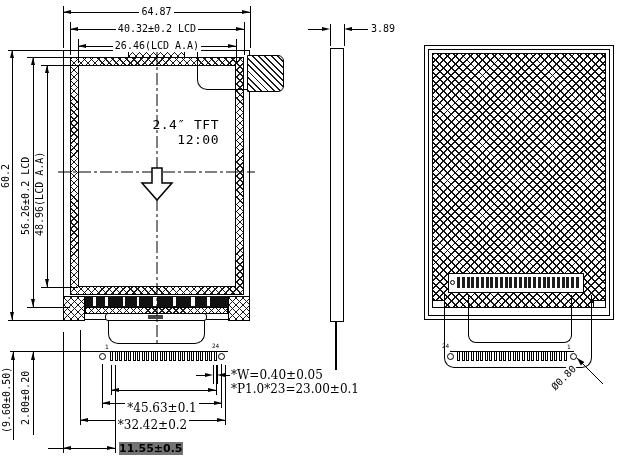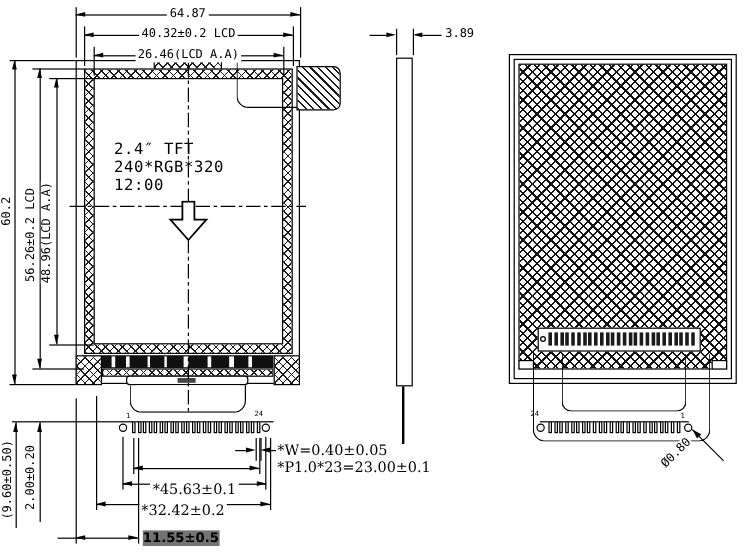--- a/index.html
+++ b/index.html
@@ -19,21 +19,21 @@
       background-image:repeating-linear-gradient(45deg,#111 0,#111 1.4px,transparent 1.4px,transparent 5.5px),
                        repeating-linear-gradient(135deg,#111 0,#111 1.4px,transparent 1.4px,transparent 5.5px)}
   .lbl{font:10px/12px "DejaVu Sans Mono",monospace;white-space:nowrap}
   .lblc{text-align:center}
   .lblc span{background:#fff;padding:0 2px;display:inline-block}
   .serif{font:12px/13px "DejaVu Serif",serif;white-space:nowrap;background:#fff}
   .rot{transform:rotate(-90deg);transform-origin:center center;text-align:center}
   .rot span{background:#fff;padding:0 1px}
   .bold11{font:bold 11px/13px "DejaVu Sans",sans-serif;white-space:nowrap;background:#737373}
   .tiny{font:6px/6px "DejaVu Sans Mono",monospace}
-  .ctext{font:13px/15px "DejaVu Sans Mono",monospace;letter-spacing:.5px;text-align:left}
+  .ctext{font:13px/15px "DejaVu Sans Mono",monospace;letter-spacing:.5px;text-align:right}
   
   .ar{width:0;height:0;border-style:solid;border-width:2.5px 0 2.5px 8px;border-color:transparent transparent transparent #000}
   .al{width:0;height:0;border-style:solid;border-width:2.5px 8px 2.5px 0;border-color:transparent #000 transparent transparent}
   .au{width:0;height:0;border-style:solid;border-width:0 2.5px 8px 2.5px;border-color:transparent transparent #000 transparent}
   .ad{width:0;height:0;border-style:solid;border-width:8px 2.5px 0 2.5px;border-color:#000 transparent transparent transparent}
   .pins{display:flex;justify-content:space-between}
   .pins i{display:block;width:3px;height:10px;background:#fff;border:1px solid #000;box-sizing:border-box}
   .marks{display:flex;justify-content:space-between}
   .marks i{display:block;width:3px;height:11px;background:#1c1c1c}
   .circ{border:1px solid #000;border-radius:50%;background:#fff}
@@ -180,21 +180,20 @@
 
   <svg class="a" style="left:0;top:0" width="620" height="461">
     <line x1="157" y1="52" x2="157" y2="346" stroke="#000" stroke-width="1" stroke-dasharray="12 3 3 3"></line>
     <line x1="58" y1="172" x2="255" y2="172" stroke="#000" stroke-width="1" stroke-dasharray="12 3 3 3"></line>
     <line x1="577" y1="358" x2="603" y2="384" stroke="#000" stroke-width="1"></line>
     <polygon points="577,358 584.4,361.9 580.9,365.4" fill="#000"></polygon>
   </svg>
 
   <div class="a ctext" style="left:95px;top:117px;width:124px">
     <div>2.4″ TFT</div>
-    <div>240*RGB*320</div>
     <div>12:00</div>
   </div>
   <svg class="a" style="left:139px;top:167px" width="36" height="35" viewBox="0 0 36 35">
     <polygon points="13,1 23,1 23,16 33,16 18,33 3,16 13,16" fill="#fff" stroke="#000" stroke-width="1.5"></polygon>
   </svg>
 
   <div>
     <div class="a vl" style="left:63px;top:6px;height:42px"></div>
       <div class="a vl" style="left:250px;top:6px;height:42px"></div>
     <div class="a hl" style="left:63px;top:12px;width:187px"></div>

